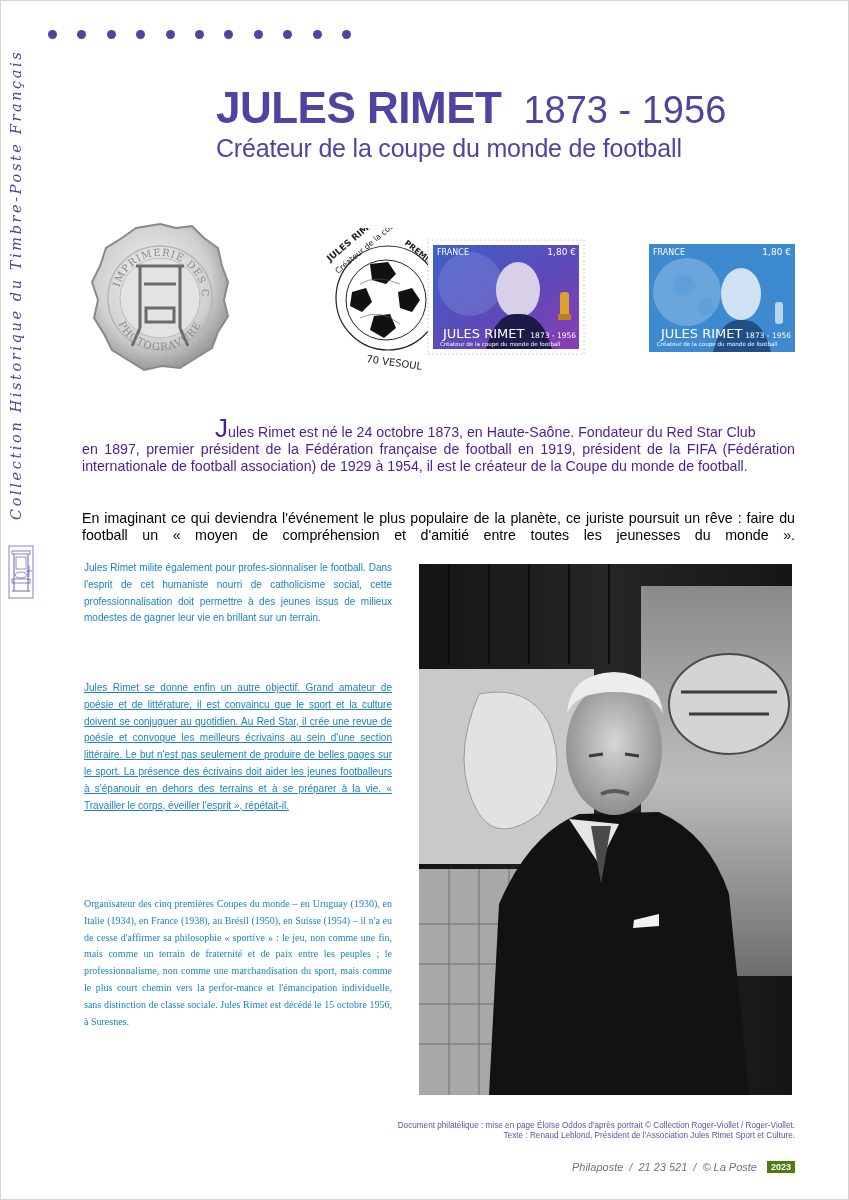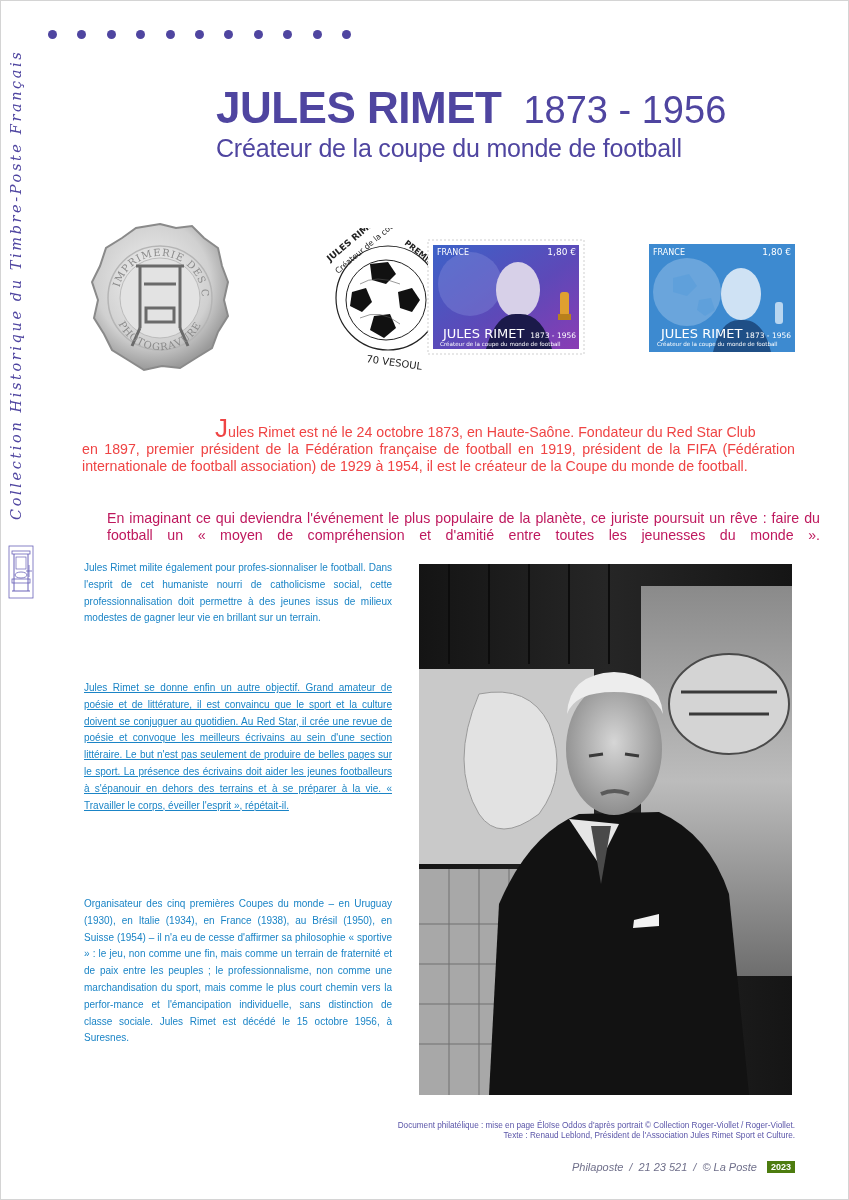--- a/index.html
+++ b/index.html
@@ -25,29 +25,29 @@
   .title-line { display: flex; align-items: baseline; white-space: nowrap; color: #4f45a0; }
   .title-name { font-size: 44px; font-weight: bold; letter-spacing: -0.5px; line-height: 52px; }
   .title-years { font-size: 38px; margin-left: 22px; line-height: 52px; }
   .subtitle { font-size: 25px; color: #4f45a0; margin-top: -2px; white-space: nowrap; letter-spacing: -0.2px; }
 
   .medal { position: absolute; left: 88px; top: 218px; width: 145px; height: 160px; }
 
   .fdc { position: absolute; left: 300px; top: 228px; width: 290px; height: 145px; }
   .stamp2 { position: absolute; left: 649px; top: 244px; width: 146px; height: 108px; }
 
-  .intro { position: absolute; left: 82px; top: 420px; width: 713px; color: #ef4444; font-size: 14.2px; line-height: 17.2px; text-align: justify; }
+  .intro { position: absolute; left: 82px; top: 420px; width: 713px; color: #4c1d95; font-size: 14.2px; line-height: 17.2px; text-align: justify; }
   .intro .first-line { display: block; padding-left: 133px; }
   .dropcap { font-size: 26px; line-height: 17px; }
-  .para2 { position: absolute; left: 82px; top: 510px; width: 713px; color: #be185d; font-size: 14.2px; line-height: 17.2px; text-align: justify; text-align-last: justify; margin-left: 25px; }
+  .para2 { position: absolute; left: 82px; top: 510px; width: 713px; color: #000000; font-size: 14.2px; line-height: 17.2px; text-align: justify; text-align-last: justify; }
 
   .col { position: absolute; left: 84px; width: 308px; color: #1a84c6; font-size: 10px; line-height: 16.8px; text-align: justify; }
   .col-p1 { top: 560px; }
   .col-p2 { top: 680px; text-decoration: underline; }
-  .col-p3 { top: 896px; }
+  .col-p3 { top: 896px; font-family: Liberation Serif, serif; }
 
   .photo { position: absolute; left: 419px; top: 564px; width: 373px; height: 531px; overflow: hidden; background: #1c1c1c; }
 
   .credits { position: absolute; right: 54px; top: 1121px; width: 640px; text-align: right; font-size: 8.2px; line-height: 10px; color: #5a55a8; }
   .footer { position: absolute; right: 54px; top: 1161px; display: flex; align-items: center; gap: 6px; font-style: italic; font-size: 11px; color: #6f6f8a; }
   .footer b { font-weight: normal; }
   .year-badge { background: #4d7c0f; color: #fff; font-style: normal; font-weight: bold; font-size: 9px; padding: 1px 4px; margin-left: 4px; }
 </style>
 </head>
 <body>

